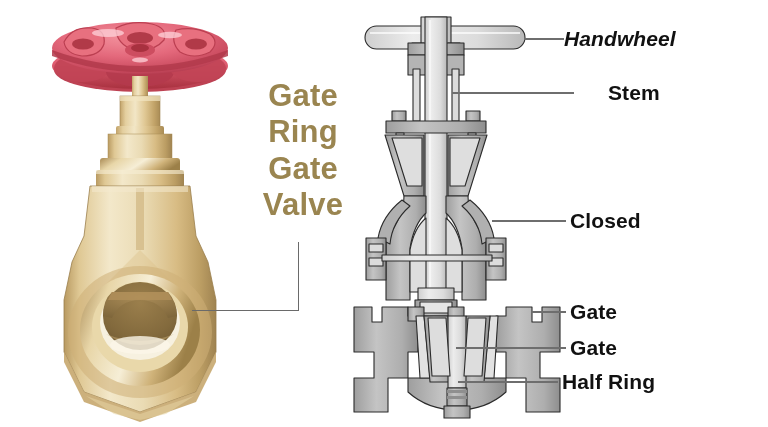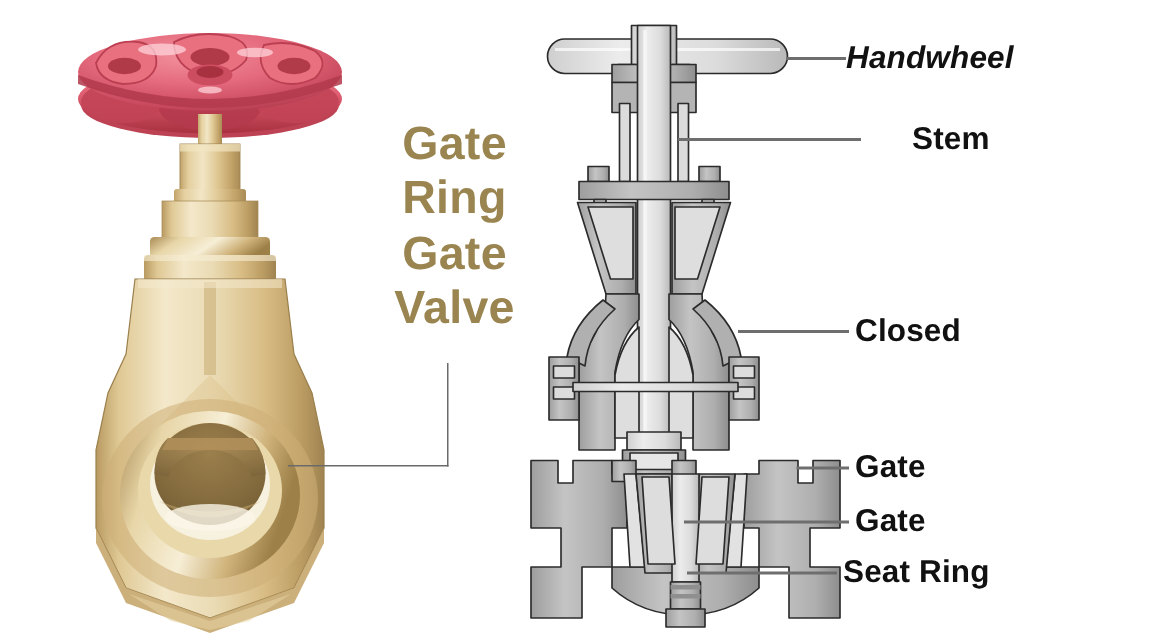--- a/index.html
+++ b/index.html
@@ -354,15 +354,15 @@
   <div class="diag-leader" style="left:492px; top:220px; width:74px;"></div>
   <div class="diag-label" style="left:570px; top:209px;">Closed</div>
 
   <div class="diag-leader" style="left:531px; top:311px; width:35px;"></div>
   <div class="diag-label" style="left:570px; top:300px;">Gate</div>
 
   <div class="diag-leader" style="left:456px; top:347px; width:110px;"></div>
   <div class="diag-label" style="left:570px; top:336px;">Gate</div>
 
   <div class="diag-leader" style="left:458px; top:381px; width:100px;"></div>
-  <div class="diag-label" style="left:562px; top:370px;">Seat Ring</div>
+  <div class="diag-label" style="left:562px; top:370px;">Half Ring</div>
 
 </div>
 
 </body></html>

